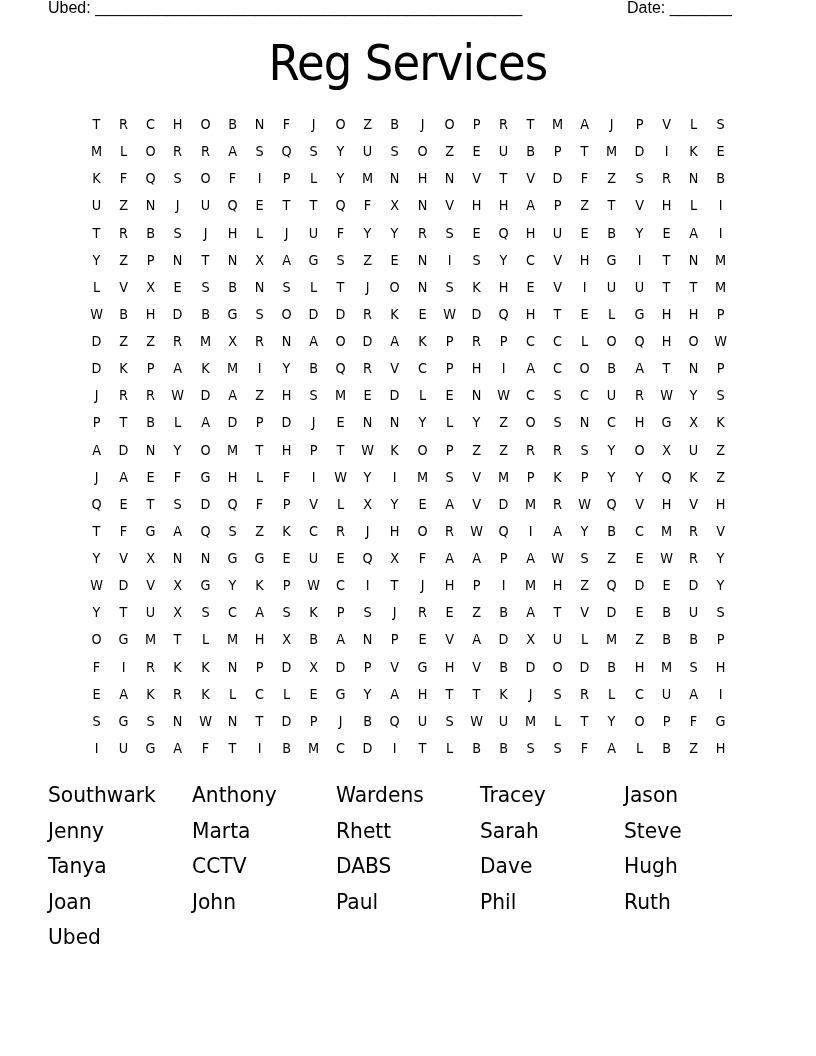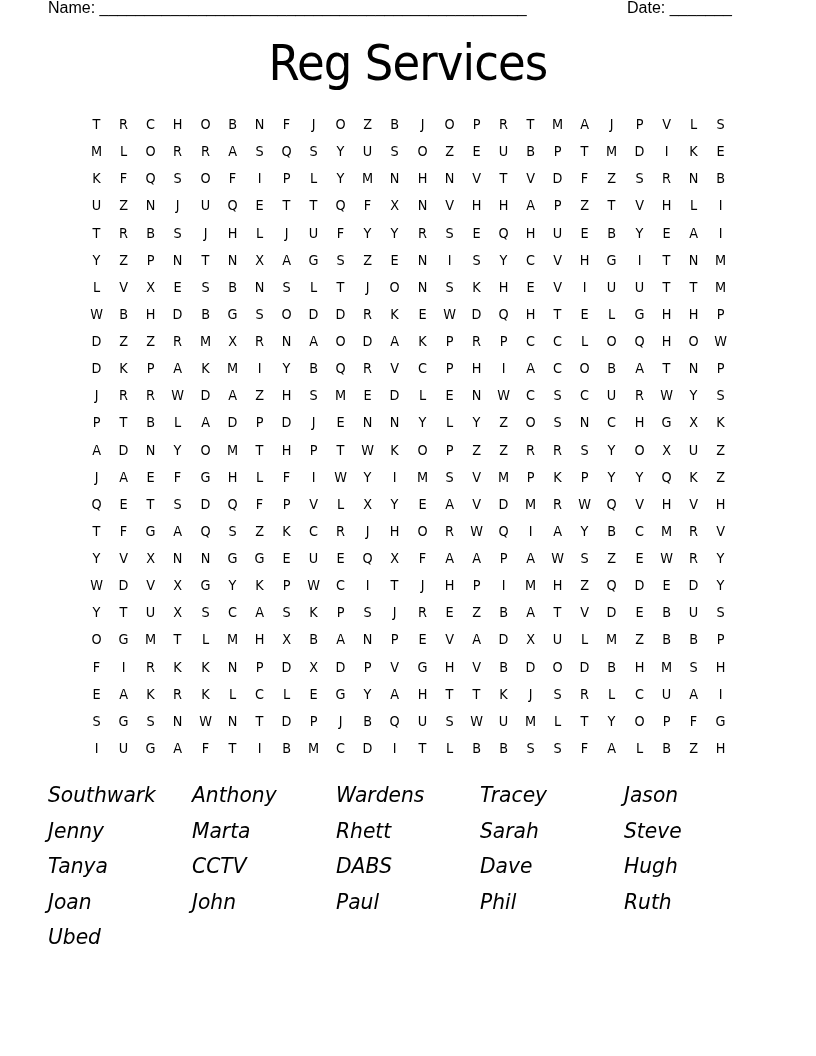--- a/index.html
+++ b/index.html
@@ -57,36 +57,35 @@
       line-height: 27px;
       transform: scaleX(0.92);
     }
     .words {
       position: absolute;
       left: 48px;
       top: 780px;
       display: grid;
       grid-template-columns: repeat(5, 144px);
       grid-auto-rows: 35.5px;
-      font-style: italic;
     }
     .word {
       font-family: "DejaVu Sans", sans-serif;
       font-size: 22px;
       line-height: 30px;
       transform: scaleX(0.92);
       transform-origin: left center;
       white-space: nowrap;
     }
   </style>
 </head>
 <body>
 
 <div class="header-line">
-  <span>Name: ________________________________________________</span>
+  <span>Ubed: ________________________________________________</span>
   <span class="date">Date: _______</span>
 </div>
 
 <div class="title">Reg Services</div>
 
 <div class="grid" id="letter-grid">
     <div class="cell">T</div>
     <div class="cell">R</div>
     <div class="cell">C</div>
     <div class="cell">H</div>

